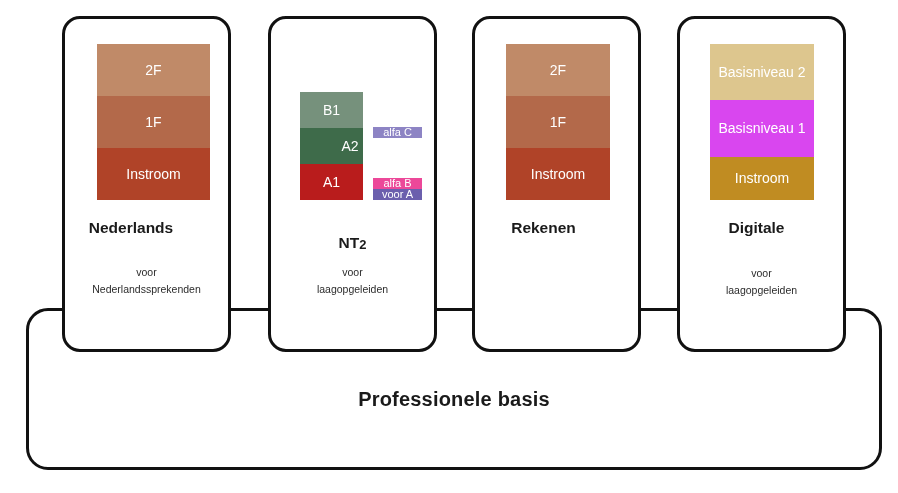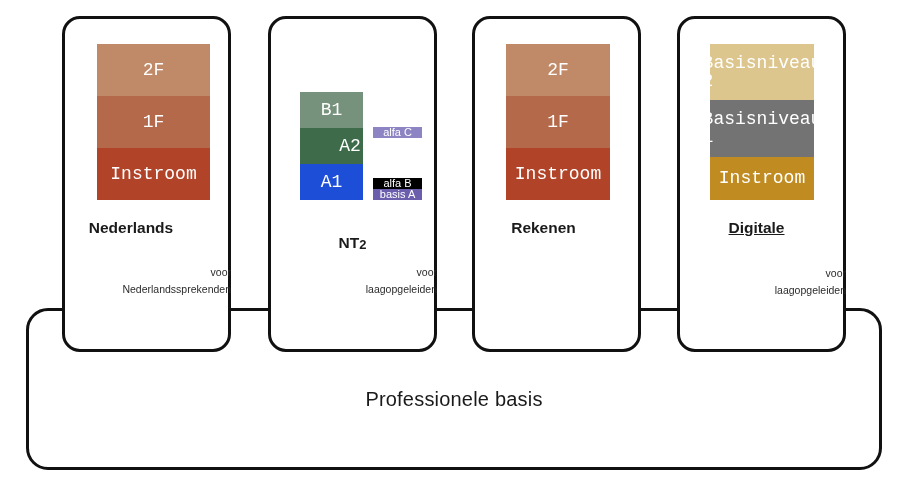--- a/index.html
+++ b/index.html
@@ -32,21 +32,21 @@
     box-sizing: border-box;
     z-index: 1;
   }
   .base-label {
     position: absolute;
     left: 26px;
     top: 388px;
     width: 856px;
     text-align: center;
     font-size: 20px;
-    font-weight: normal;
+    font-weight: bold;
     color: #1a1a1a;
     letter-spacing: 0.2px;
     z-index: 3;
   }
 
   
   .card {
     position: absolute;
     top: 16px;
     height: 336px;
@@ -61,24 +61,23 @@
     position: absolute;
     display: flex;
     flex-direction: column-reverse;
     z-index: 3;
   }
   .seg {
     display: flex;
     align-items: center;
     justify-content: center;
     color: #ffffff;
-    font-size: 18px;
+    font-size: 14px;
     box-sizing: border-box;
     line-height: 1;
-    font-family: Liberation Mono, monospace;
   }
 
   .alfa-stack {
     position: absolute;
     display: flex;
     flex-direction: column-reverse;
     z-index: 4;
   }
   .alfa-seg {
     display: flex;
@@ -102,21 +101,21 @@
     line-height: 1.26;
   }
   .card-title .sub2 {
     font-size: 13px;
     vertical-align: -0.06em;
   }
   .card-sub {
     position: absolute;
     left: 0;
     width: 100%;
-    text-align: right;
+    text-align: center;
     font-size: 10.5px;
     color: #2b2b2b;
     z-index: 3;
     line-height: 1.65;
   }
 </style>
 </head>
 <body>
 
 <div id="stage">
@@ -132,27 +131,27 @@
   </div>
   <div class="card-title" style="left:62px; width:138px; top:218px;">Nederlands</div>
   <div class="card-sub" style="left:62px; width:169px; top:264px;">
     <div>voor</div>
     <div>Nederlandssprekenden</div>
   </div>
 
   <div class="card" style="left:268px; width:169px;">
   </div>
   <div class="stack" style="left:300px; top:44px; width:63px; height:156px;">
-    <div class="seg" style="height:52px; background:#1d4ed8;">A1</div>
+    <div class="seg" style="height:52px; background:#b91c1c;">A1</div>
     <div class="seg" style="height:52px; background:#3e6b4a;padding-left:37px;">A2</div>
     <div class="seg" style="height:52px; background:#76917c;margin-top:48px;">B1</div>
   </div>
   <div class="alfa-stack" style="left:373px; top:146px; width:49px; height:54px;">
-    <div class="alfa-seg" style="height:18px; background:#6b5fad;">basis A</div>
-    <div class="alfa-seg" style="height:18px; background:#000000;margin-top:40px;">alfa B</div>
+    <div class="alfa-seg" style="height:18px; background:#6b5fad;">voor A</div>
+    <div class="alfa-seg" style="height:18px; background:#ec4899;margin-top:40px;">alfa B</div>
     <div class="alfa-seg" style="height:18px; background:#8d84c4;">alfa C</div>
   </div>
   <div class="card-title" style="left:268px; width:169px; top:233px;">
     <span>NT<span class="sub2">2</span></span>
   </div>
   <div class="card-sub" style="left:268px; width:169px; top:264px;">
     <div>voor</div>
     <div>laagopgeleiden</div>
   </div>
 
@@ -162,24 +161,24 @@
     <div class="seg" style="height:52px; background:#b04328;">Instroom</div>
     <div class="seg" style="height:52px; background:#b3694a;">1F</div>
     <div class="seg" style="height:52px; background:#c08a68;">2F</div>
   </div>
   <div class="card-title" style="left:472px; width:143px; top:218px;">Rekenen</div>
 
   <div class="card" style="left:677px; width:169px;">
   </div>
   <div class="stack" style="left:710px; top:44px; width:104px; height:156px;">
     <div class="seg" style="height:52px; background:#c08c22;">Instroom</div>
-    <div class="seg" style="height:68px; background:#737373;">Basisniveau 1</div>
+    <div class="seg" style="height:68px; background:#d946ef;">Basisniveau 1</div>
     <div class="seg" style="height:67px; background:#ddc68e;">Basisniveau 2</div>
   </div>
-  <div class="card-title" style="left:677px; width:159px; top:218px;text-decoration:underline;">
+  <div class="card-title" style="left:677px; width:159px; top:218px;">
     <div>Digitale</div>
   </div>
   <div class="card-sub" style="left:677px; width:169px; top:265px;">
     <div>voor</div>
     <div>laagopgeleiden</div>
   </div>
 
   <div class="base-label">Professionele basis</div>
 
 </div>

